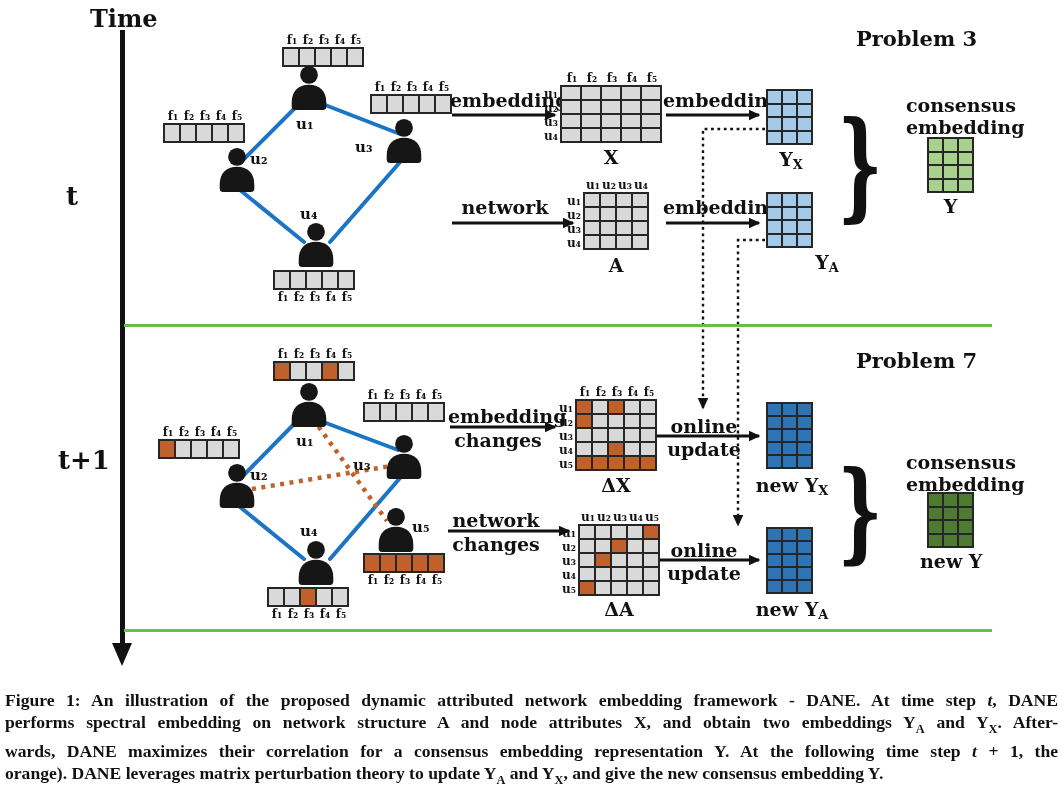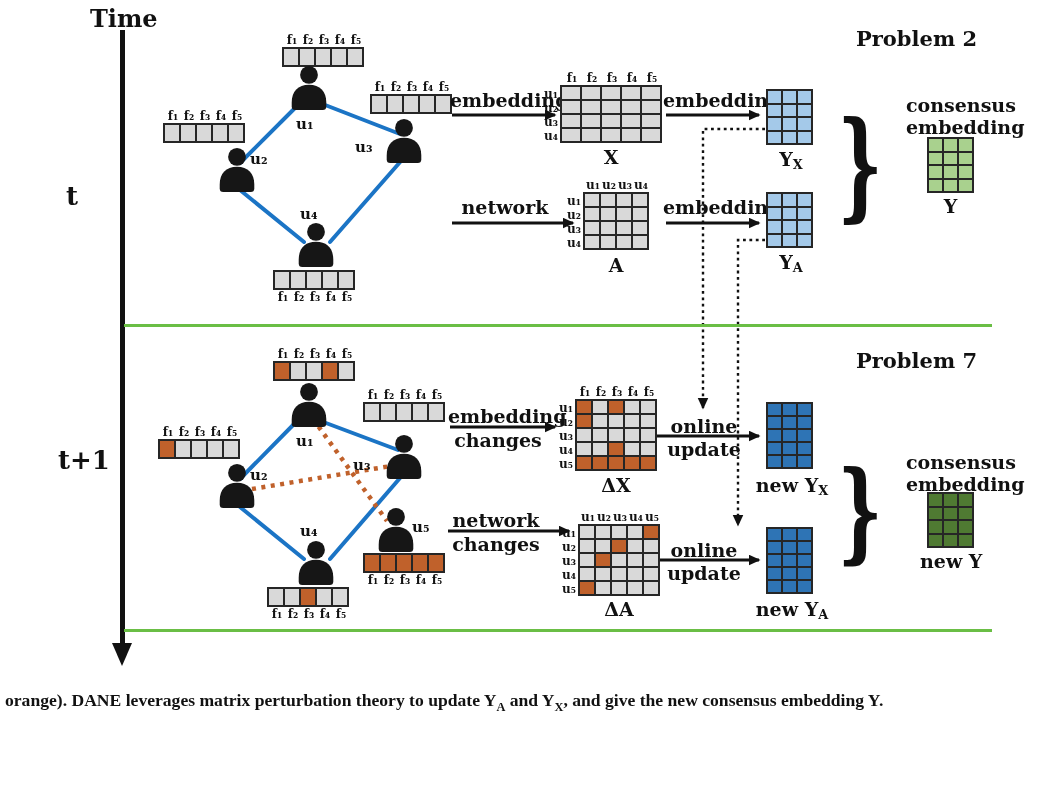--- a/index.html
+++ b/index.html
@@ -297,23 +297,23 @@
           <div class="mcell" style="background: rgb(164, 201, 233);"></div>
           <div class="mcell" style="background: rgb(164, 201, 233);"></div>
           <div class="mcell" style="background: rgb(164, 201, 233);"></div>
           <div class="mcell" style="background: rgb(164, 201, 233);"></div>
           <div class="mcell" style="background: rgb(164, 201, 233);"></div>
           <div class="mcell" style="background: rgb(164, 201, 233);"></div>
           <div class="mcell" style="background: rgb(164, 201, 233);"></div>
         </div>
       </div>
     </div>
-  <span class="abs lbl biglab ctr" style="left:766px;top:251px;width:50px;"><span>Y</span><sub class="ms">A</sub></span>
-
-  <span class="abs lbl heading" style="left:856px;top:26px;">Problem 2</span>
+  <span class="abs lbl biglab ctr" style="left:802px;top:251px;width:50px;"><span>Y</span><sub class="ms">A</sub></span>
+
+  <span class="abs lbl heading" style="left:856px;top:26px;">Problem 3</span>
   <div class="abs brace" style="left:834px;top:100px;width:52px;height:130px;display:flex;align-items:center;justify-content:center;font-size:52px;transform:scale(1.35,2.25);">}</div>
   <span class="abs lbl flow ctr" style="left:906px;top:94px;width:100px;">consensus</span>
   <span class="abs lbl flow ctr" style="left:906px;top:116px;width:100px;">embedding</span>
   <div class="mwrap" style="left:927px;top:137px;">
       <div class="mrowwrap">
         <div class="mcells" style="grid-template-columns: repeat(3, 13px); grid-auto-rows: 11.5px;">
           <div class="mcell" style="background: rgb(169, 209, 142);"></div>
           <div class="mcell" style="background: rgb(169, 209, 142);"></div>
           <div class="mcell" style="background: rgb(169, 209, 142);"></div>
           <div class="mcell" style="background: rgb(169, 209, 142);"></div>
@@ -613,16 +613,19 @@
           <div class="mcell" style="background: rgb(79, 122, 50);"></div>
           <div class="mcell" style="background: rgb(79, 122, 50);"></div>
           <div class="mcell" style="background: rgb(79, 122, 50);"></div>
           <div class="mcell" style="background: rgb(79, 122, 50);"></div>
         </div>
       </div>
     </div>
   <span class="abs lbl biglab ctr" style="left:920px;top:550px;width:62px;"><span>new Y</span></span>
 
   <div class="abs" id="caption">
+    <div class="cap-line"><span>Figure 1: An illustration of the proposed dynamic attributed network embedding framework - DANE. At time step </span><span class="i">t</span><span>, DANE</span></div>
+    <div class="cap-line"><span>performs spectral embedding on network structure A and node attributes X, and obtain two embeddings Y</span><span class="sub">A</span><span> and Y</span><span class="sub">X</span><span>. After-</span></div>
+    <div class="cap-line"><span>wards, DANE maximizes their correlation for a consensus embedding representation Y. At the following time step </span><span class="i">t</span><span> + 1, the</span></div>
     <div class="cap-line last"><span>orange). DANE leverages matrix perturbation theory to update Y</span><span class="sub">A</span><span> and Y</span><span class="sub">X</span><span>, and give the new consensus embedding Y.</span></div>
   </div>
 
 </div>
 
 </body></html>

